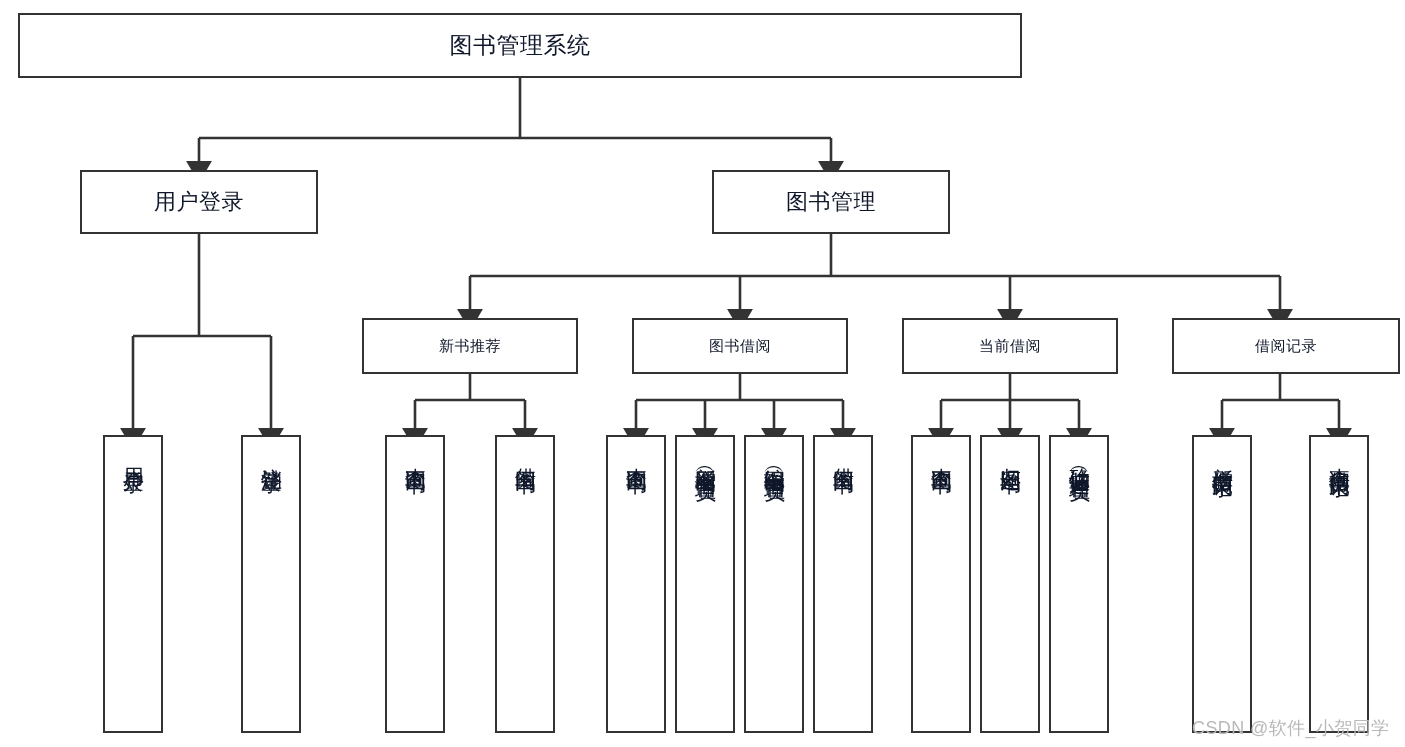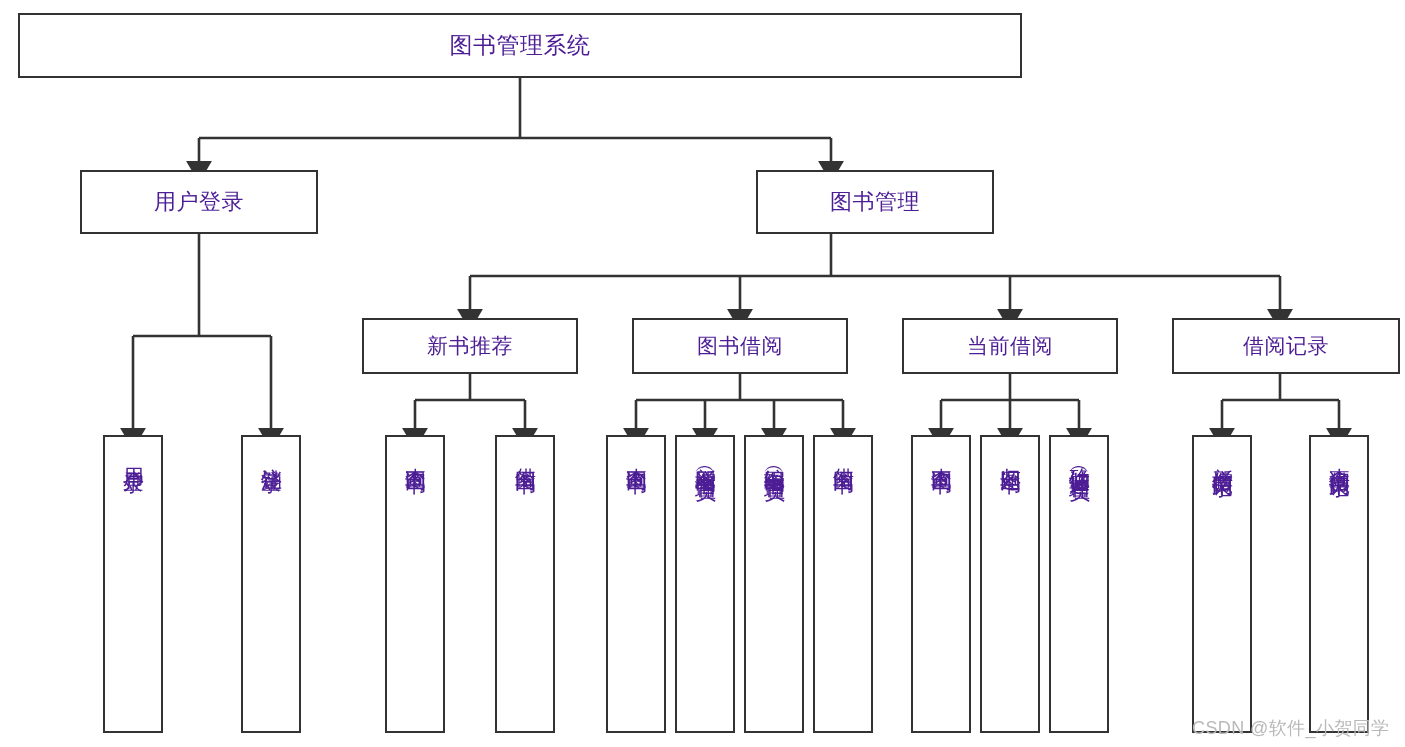--- a/index.html
+++ b/index.html
@@ -31,29 +31,29 @@
     position: absolute;
     box-sizing: border-box;
     background: #ffffff;
     border: 2px solid #333333;
     display: flex;
     align-items: center;
     justify-content: center;
     z-index: 2;
   }
   .node-label {
-    color: #4c1d95;
+    color: #0f172a;
     line-height: 1.18;
     text-align: left;
     white-space: nowrap;
     letter-spacing: 0.5px;
   }
   .node-root .node-label { font-size: 23px; }
   .node-l1 .node-label   { font-size: 22px; }
-  .node-l2 .node-label   { font-size: 21px; }
+  .node-l2 .node-label   { font-size: 15px; }
   .node-leaf {
     align-items: flex-start;
     padding-top: 14px;
   }
   .node-leaf .node-label {
     writing-mode: vertical-rl;
     text-orientation: upright;
     font-size: 21px;
     letter-spacing: 2px;
     white-space: normal;
@@ -124,21 +124,21 @@
     </g>
   </svg>
 
   <div class="node node-root" style="left:18px; top:13px; width:1004px; height:65px;">
     <span class="node-label">图书管理系统</span>
   </div>
 
   <div class="node node-l1" style="left:80px; top:170px; width:238px; height:64px;">
     <span class="node-label">用户登录</span>
   </div>
-  <div class="node node-l1" style="left:712px; top:170px; width:238px; height:64px;margin-left:44px;">
+  <div class="node node-l1" style="left:712px; top:170px; width:238px; height:64px;">
     <span class="node-label">图书管理</span>
   </div>
 
   <div class="node node-l2" style="left:362px; top:318px; width:216px; height:56px;">
     <span class="node-label">新书推荐</span>
   </div>
   <div class="node node-l2" style="left:632px; top:318px; width:216px; height:56px;">
     <span class="node-label">图书借阅</span>
   </div>
   <div class="node node-l2" style="left:902px; top:318px; width:216px; height:56px;">

